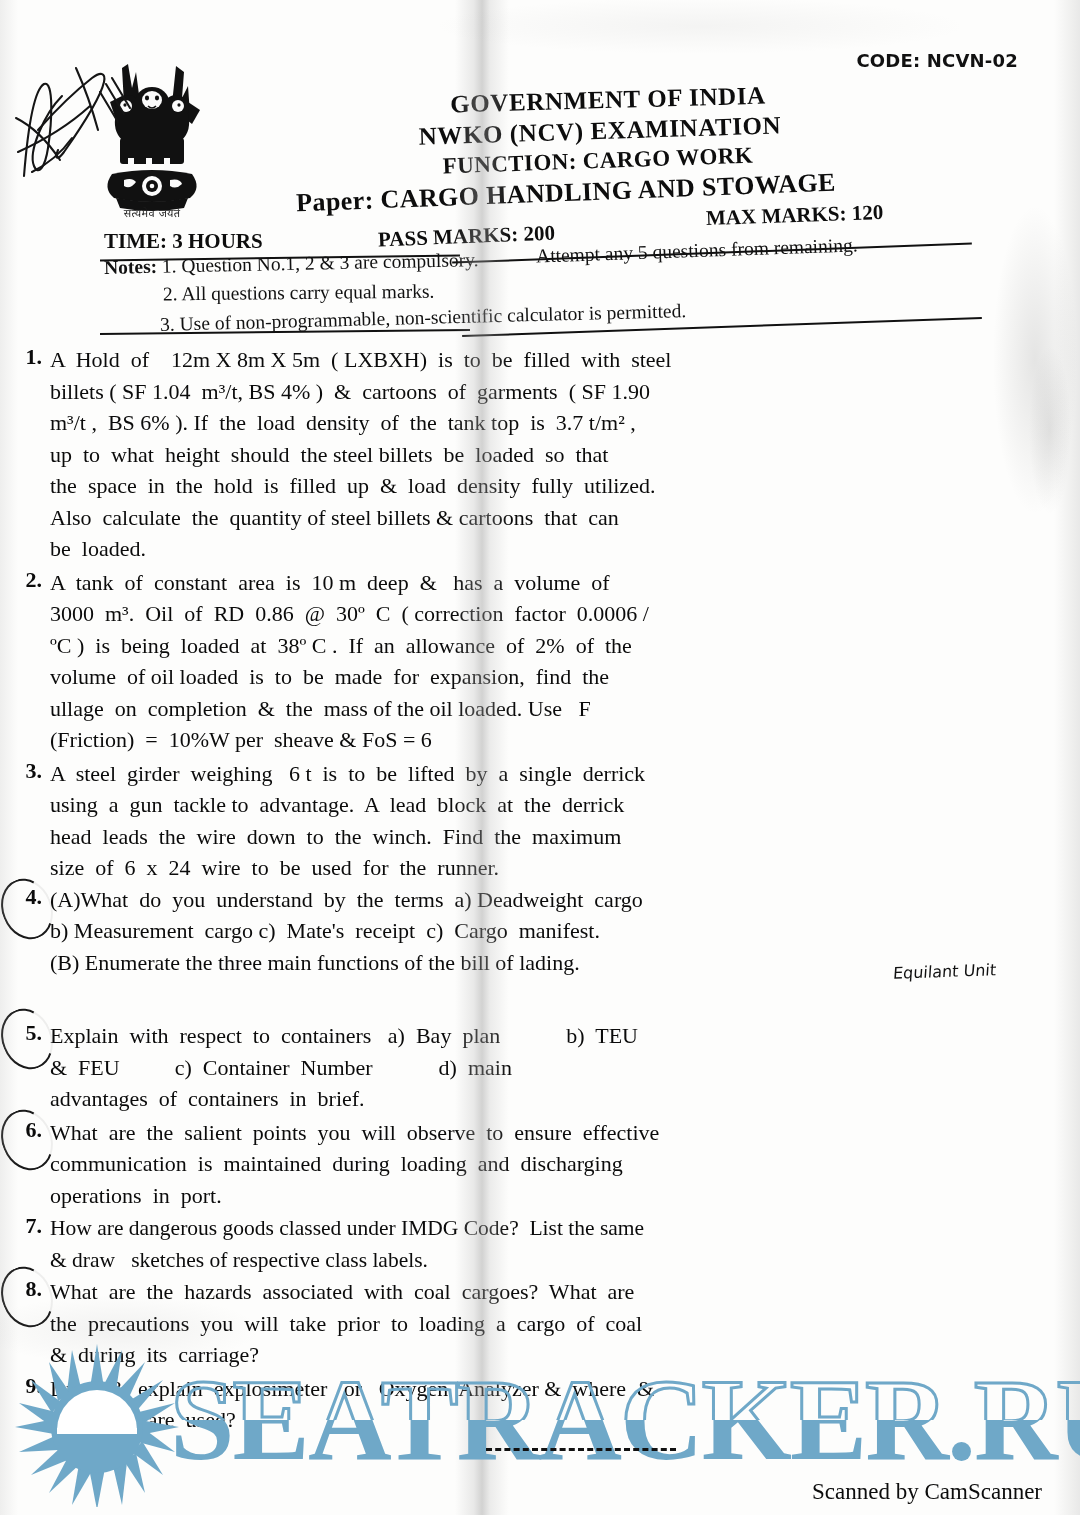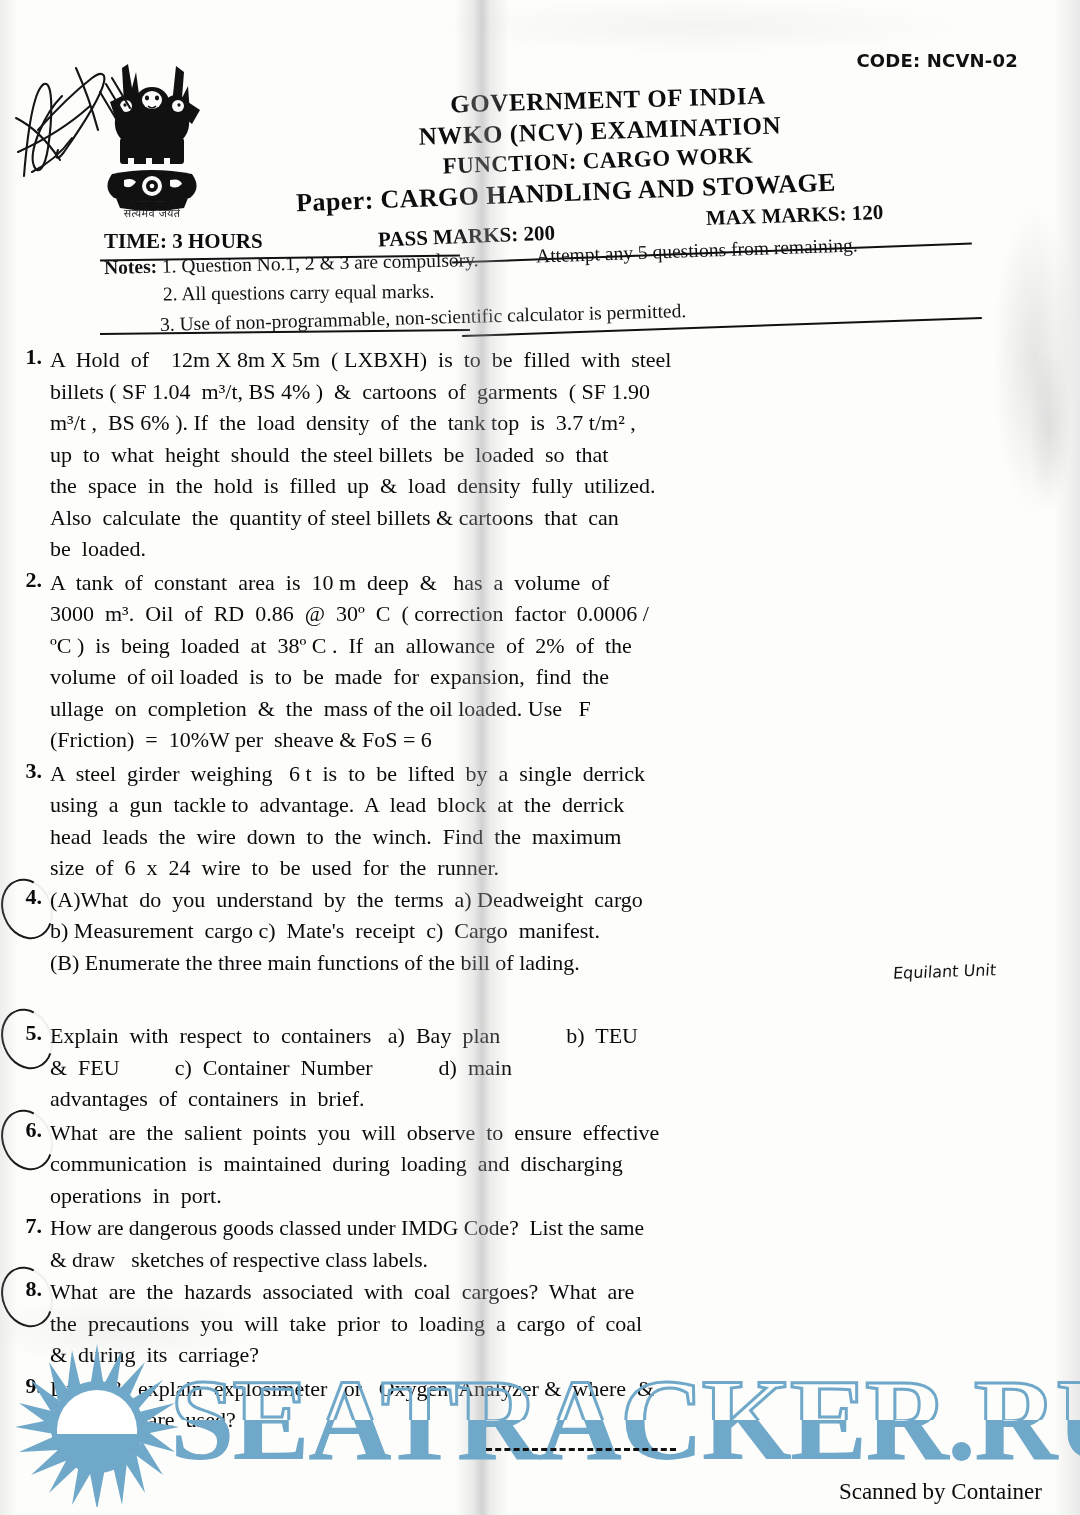--- a/index.html
+++ b/index.html
@@ -472,15 +472,15 @@
     </svg>
 
     <div class="wm-text">
       <span class="wm-top">SEATRACKER.RU</span>
       <span class="wm-bot">SEATRACKER.RU</span>
     </div>
   </div>
 
   <div class="dashline"></div>
 
-  <div class="camscanner">Scanned by Container</div>
+  <div class="camscanner">Scanned by CamScanner</div>
 
 </div>
 
 </body></html>

